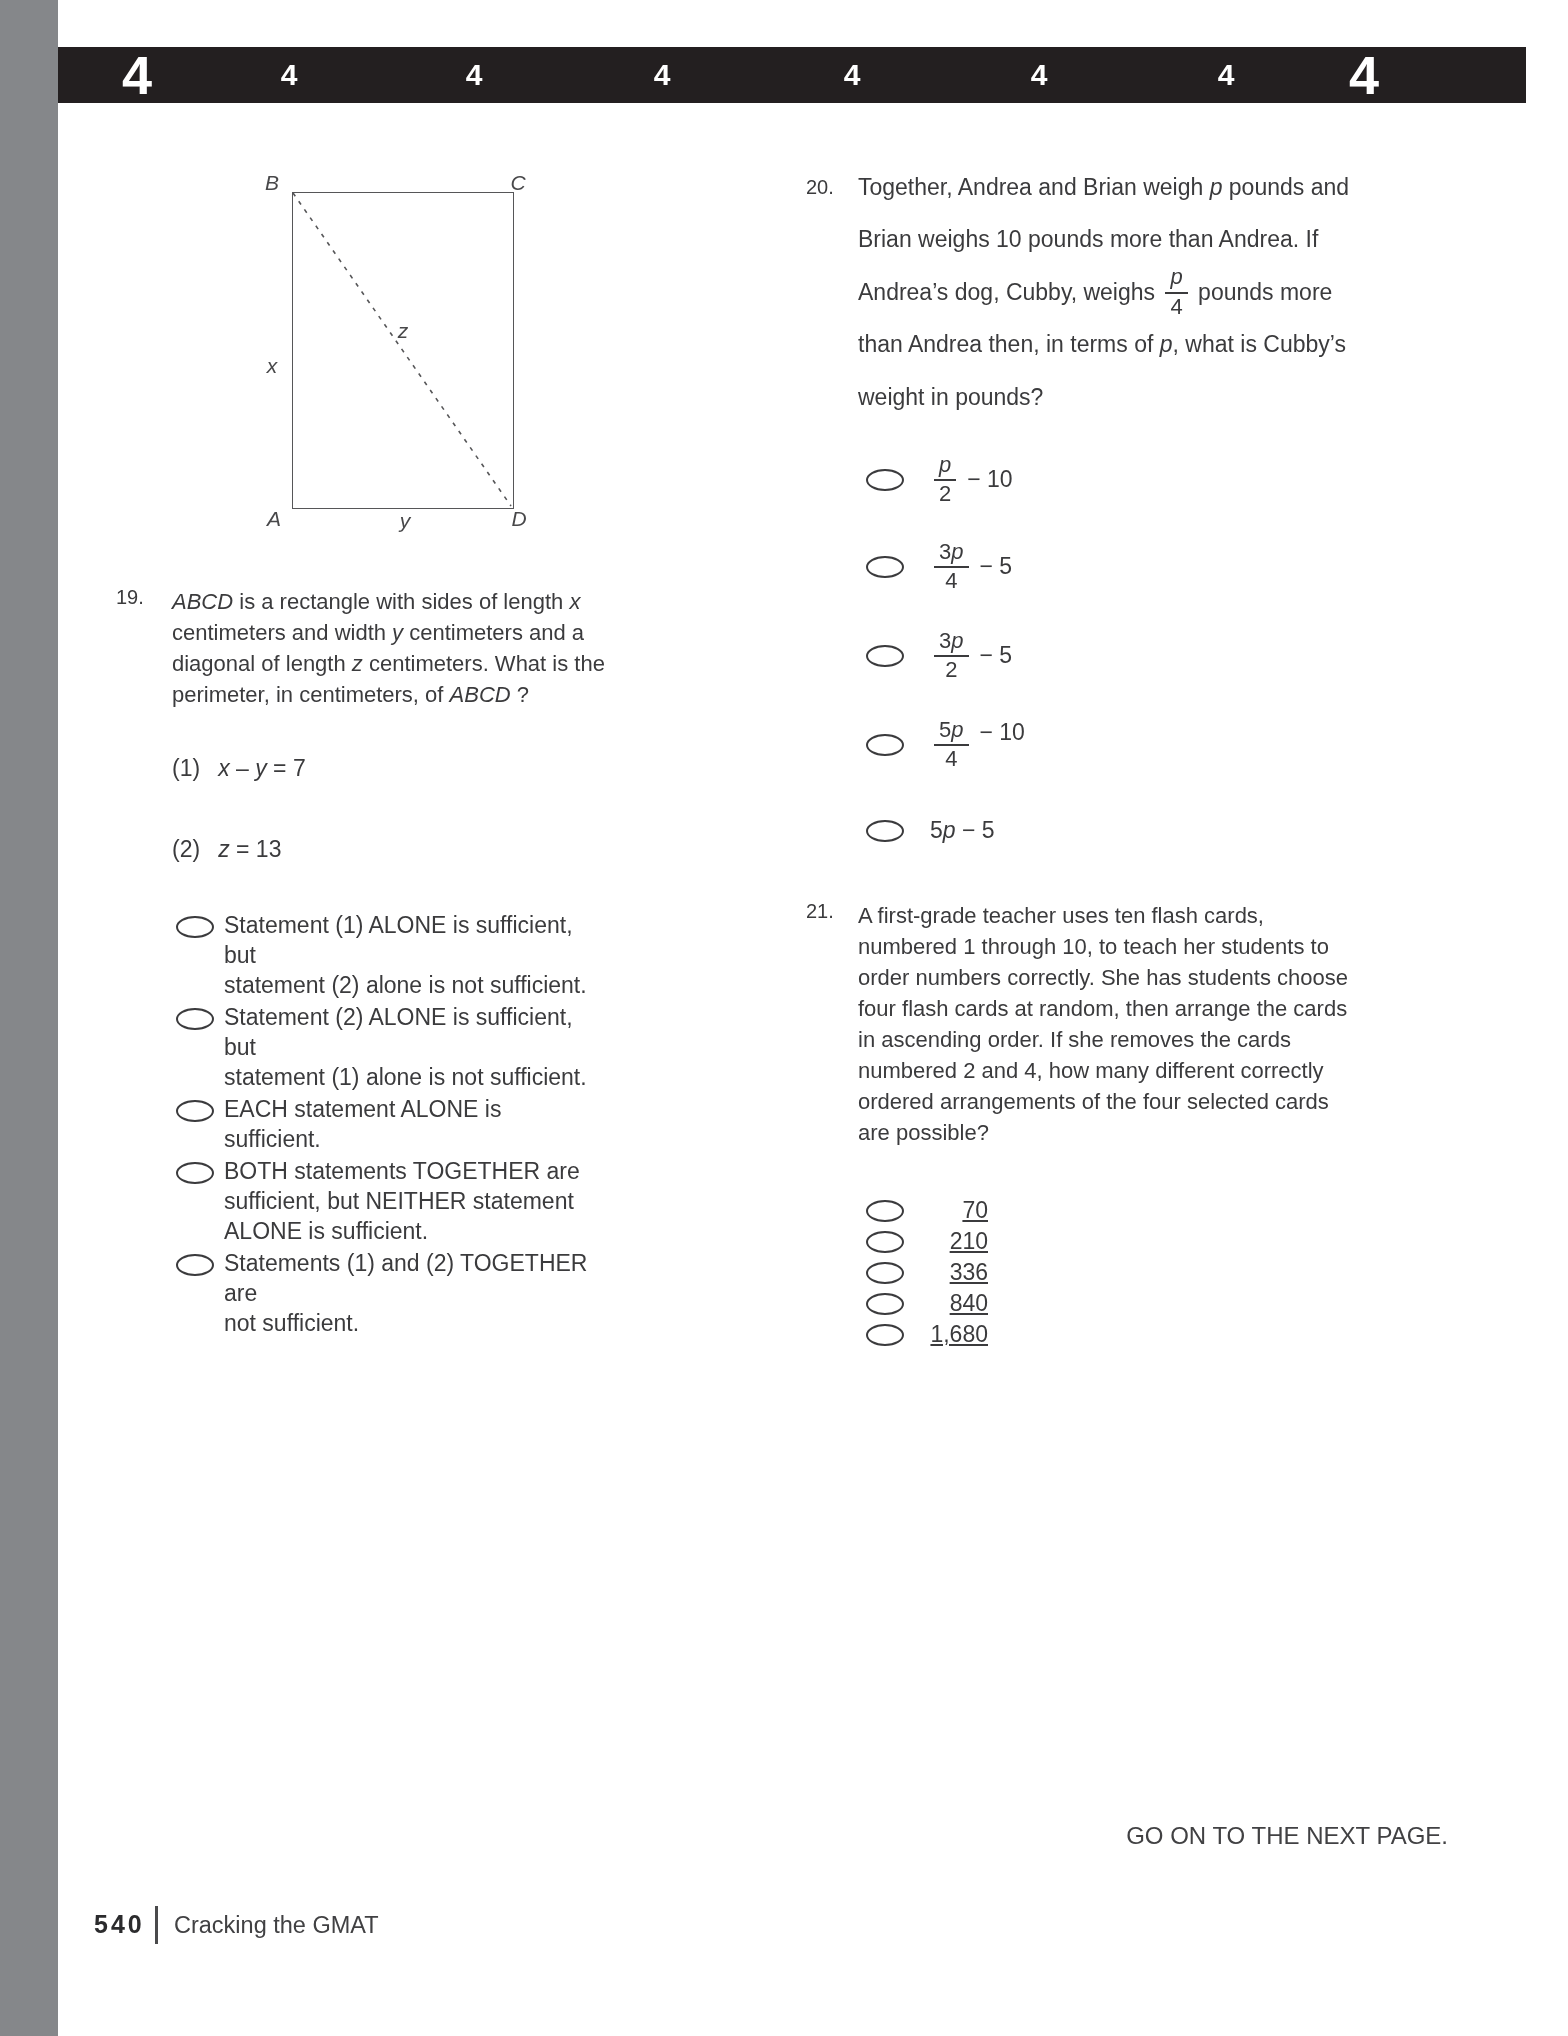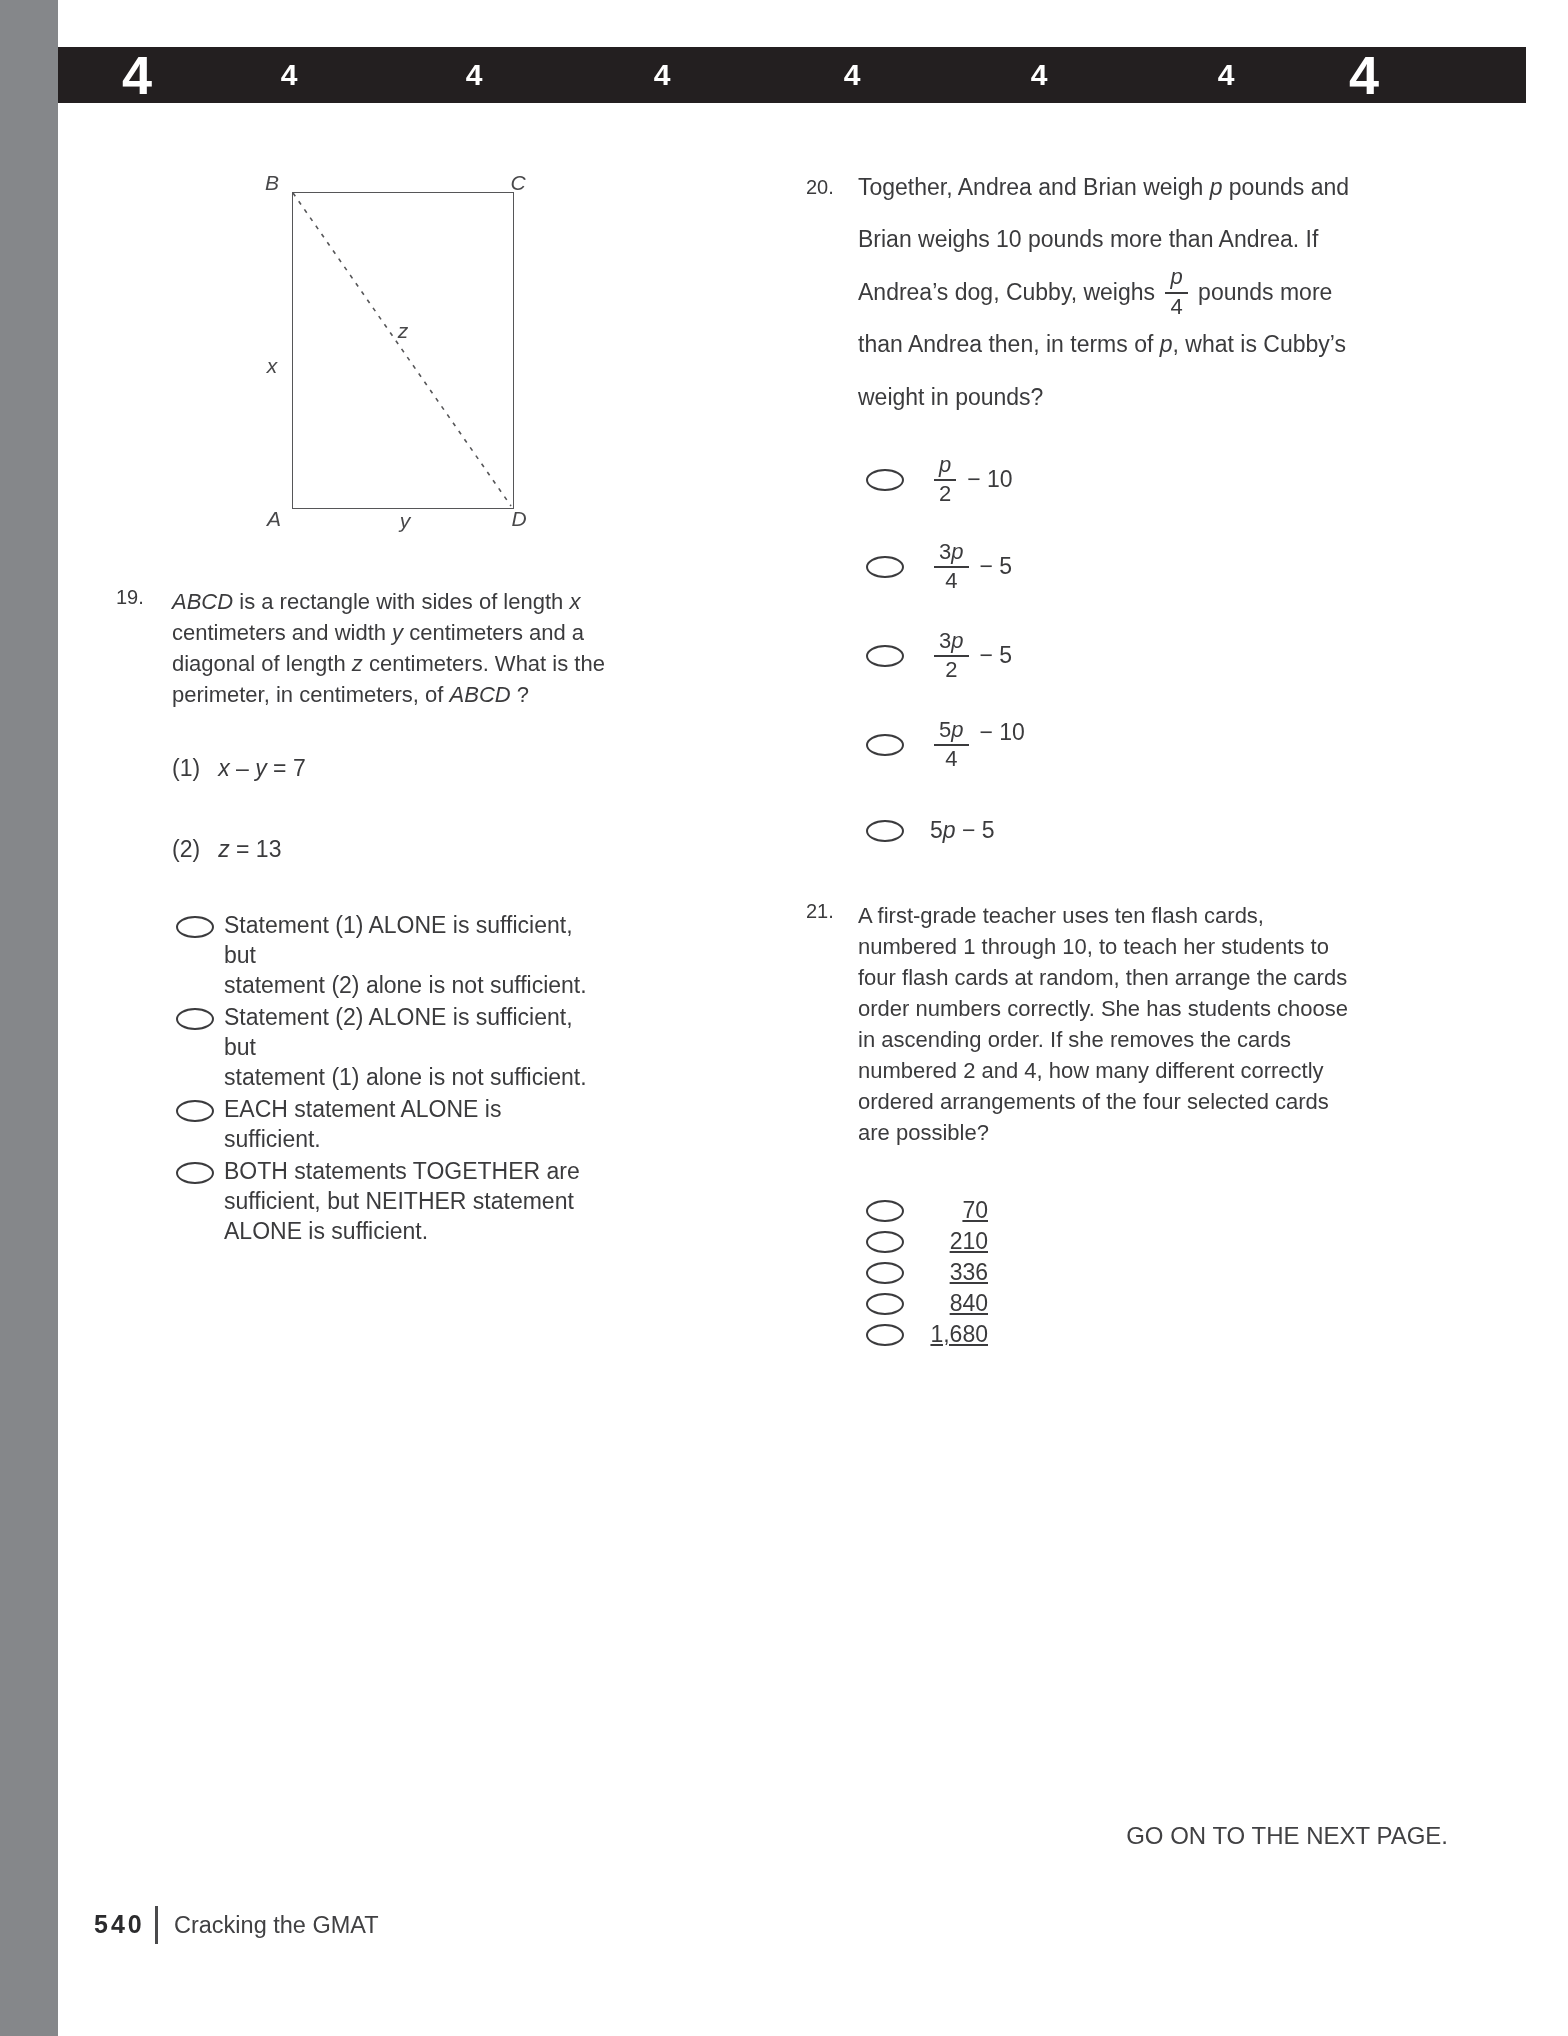--- a/index.html
+++ b/index.html
@@ -127,20 +127,27 @@
       </div>
     </div>
     <div class="q19-opt">
       <div class="bubble"></div>
       <div class="olines">
         <div>BOTH statements TOGETHER are</div>
         <div>sufficient, but NEITHER statement</div>
         <div>ALONE is sufficient.</div>
       </div>
     </div>
+    <div class="q19-opt">
+      <div class="bubble"></div>
+      <div class="olines">
+        <div>Statements (1) and (2) TOGETHER are</div>
+        <div>not sufficient.</div>
+      </div>
+    </div>
   </div>
 </div>
 
 <div>
   <div class="qnum" style="left:806px; top:176px">20.</div>
   <div class="q20-lines">
     <div class="q20-line"><span>Together, Andrea and Brian weigh </span><span class="it">p</span><span> pounds and</span></div>
     <div class="q20-line"><span>Brian weighs 10 pounds more than Andrea. If</span></div>
     <div class="q20-line">
       <span>Andrea’s dog, Cubby, weighs </span>
@@ -198,22 +205,22 @@
     <div class="bubble"></div>
     <span class="plainexpr"><span>5</span><span class="it">p</span><span> − 5</span></span>
   </div>
 </div>
 
 <div>
   <div class="qnum" style="left:806px; top:900px">21.</div>
   <div class="qtext" style="left:858px; top:900px; width:600px">
     <div>A first-grade teacher uses ten flash cards,</div>
     <div>numbered 1 through 10, to teach her students to</div>
+    <div>order numbers correctly. She has students choose</div>
     <div>four flash cards at random, then arrange the cards</div>
-    <div>order numbers correctly. She has students choose</div>
     <div>in ascending order. If she removes the cards</div>
     <div>numbered 2 and 4, how many different correctly</div>
     <div>ordered arrangements of the four selected cards</div>
     <div>are possible?</div>
   </div>
 
   <div class="q21-options">
     <div class="q21-opt">
       <div class="bubble"></div>
       <div class="optnum">70</div>

